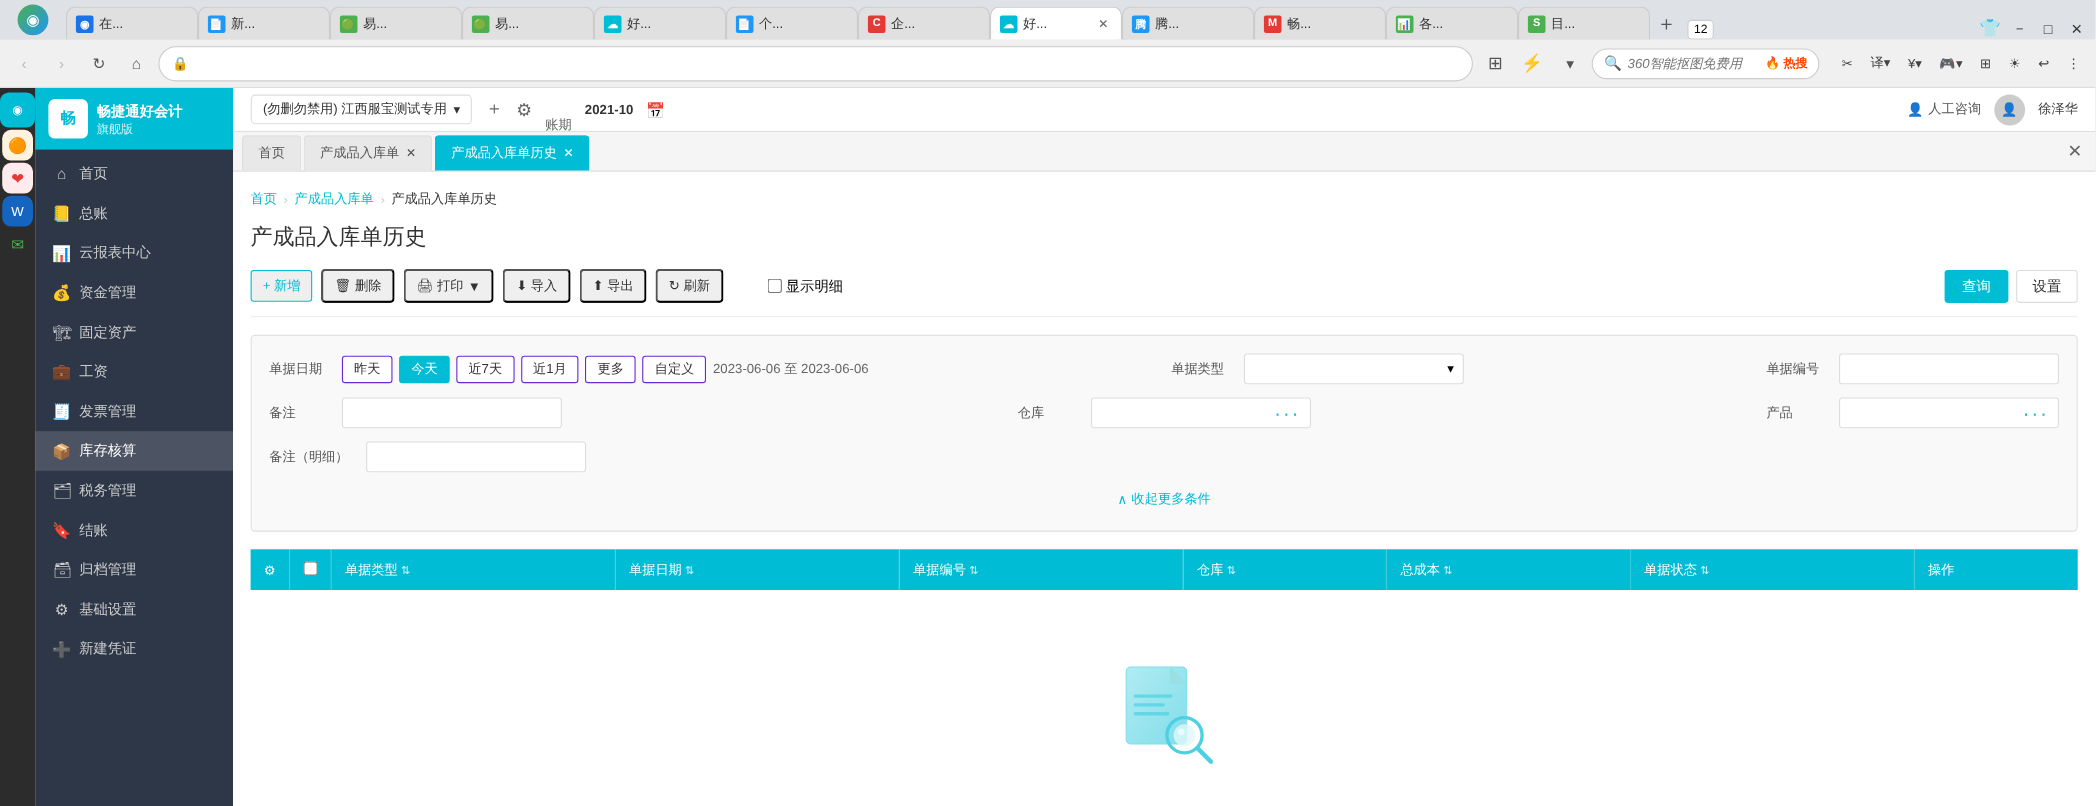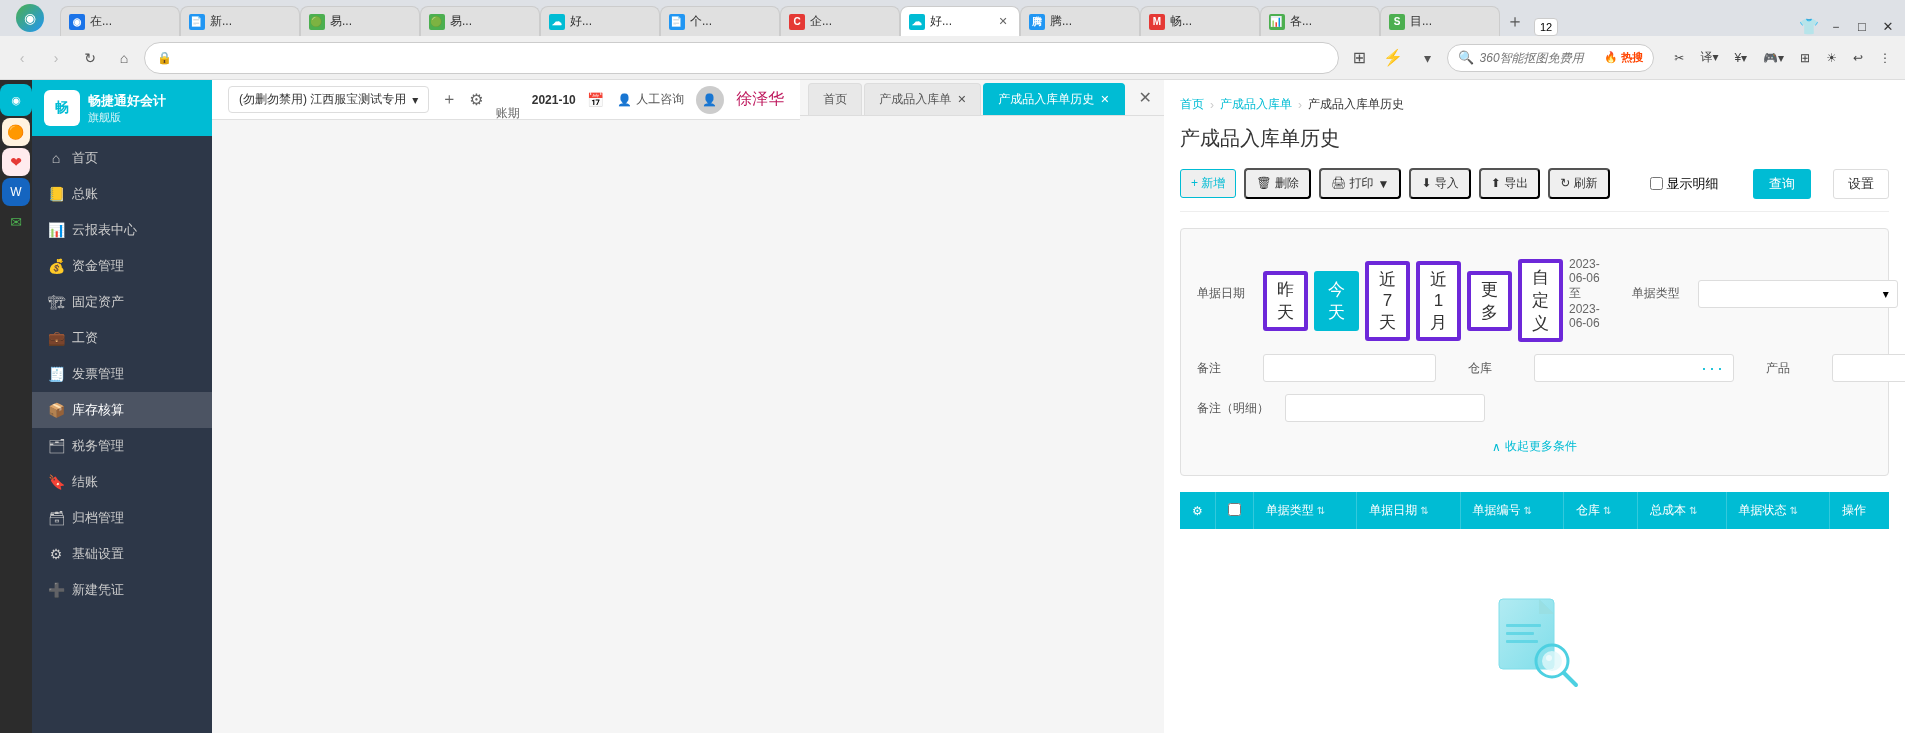--- a/index.html
+++ b/index.html
@@ -46,21 +46,21 @@
     .sidebar-header { background: #00bcd4; padding: 10px 12px; display: flex; align-items: center; gap: 8px; }
     .sidebar-logo { width: 36px; height: 36px; background: #fff; border-radius: 6px; display: flex; align-items: center; justify-content: center; font-size: 10px; color: #00bcd4; font-weight: bold; }
     .sidebar-title { color: #fff; font-size: 13px; font-weight: bold; }
     .sidebar-subtitle { color: rgba(255,255,255,0.8); font-size: 11px; }
     .sidebar-menu { flex: 1; padding: 4px 0; overflow-y: auto; }
     .sidebar-item { display: flex; align-items: center; padding: 9px 16px; gap: 8px; cursor: pointer; color: #ccc; font-size: 13px; }
     .sidebar-item.active { background: rgba(255,255,255,0.15); color: #fff; }
     .sidebar-item-icon { width: 16px; text-align: center; font-size: 14px; }
 
     
-    .content-area { flex: 1; display: flex; flex-direction: row; background: #f5f5f5; overflow: hidden; }
+    .content-area { flex: 1; display: flex; flex-direction: column; background: #f5f5f5; overflow: hidden; }
 
     
     .app-top-bar { height: 40px; background: #fff; border-bottom: 1px solid #e0e0e0; display: flex; align-items: center; padding: 0 16px; gap: 12px; }
     .company-select { display: flex; align-items: center; gap: 6px; padding: 4px 10px; border: 1px solid #ddd; border-radius: 4px; cursor: pointer; font-size: 12px; color: #333; }
     .period-label { font-size: 12px; color: #666; margin-top: 27px; }
     .period-value { font-size: 12px; color: #333; font-weight: bold; }
     .top-bar-right { margin-left: auto; display: flex; align-items: center; gap: 12px; }
     .top-bar-btn { display: flex; align-items: center; gap: 4px; font-size: 12px; color: #555; cursor: pointer; }
 
     
@@ -77,21 +77,21 @@
 
     
     .page-toolbar { display: flex; align-items: center; gap: 8px; margin-bottom: 16px; padding-bottom: 12px; border-bottom: 1px solid #eee; }
     .toolbar-btn { display: flex; align-items: center; gap: 4px; padding: 5px 10px; font-size: 12px; color: #333; cursor: pointer; border-radius: 4px; }
 
     
     .search-form { background: #f9f9f9; border: 1px solid #e0e0e0; border-radius: 4px; padding: 16px; margin-bottom: 16px; }
     .search-row { display: flex; align-items: center; gap: 16px; margin-bottom: 12px; }
     .search-label { font-size: 12px; color: #555; white-space: nowrap; min-width: 50px; }
     .date-filter { display: flex; align-items: center; gap: 6px; }
-    .date-btn { padding: 3px 10px; font-size: 17px; border: 4px solid #6d28d9; border-radius: 3px; cursor: pointer; background: #fff; color: #333; margin-top: 14px; }
+    .date-btn { padding: 3px 10px; font-size: 12px; border: 1px solid #6d28d9; border-radius: 3px; cursor: pointer; background: #fff; color: #333; }
     .date-btn.active { background: #00bcd4; color: #fff; border-color: #00bcd4; }
     .date-range { font-size: 12px; color: #666; }
     .search-input { height: 28px; border: 1px solid #ddd; border-radius: 3px; padding: 0 8px; font-size: 12px; width: 200px; outline: none; }
     .search-select { height: 28px; border: 1px solid #ddd; border-radius: 3px; padding: 0 8px; font-size: 12px; min-width: 200px; background: #fff; display: flex; align-items: center; justify-content: space-between; cursor: pointer; }
     .search-ellipsis { font-size: 18px; color: #00bcd4; cursor: pointer; letter-spacing: 2px; }
     .collapse-btn { display: flex; align-items: center; gap: 4px; color: #00bcd4; font-size: 12px; cursor: pointer; justify-content: center; padding: 4px; }
 
     
     .data-table { width: 100%; border-collapse: collapse; }
     .table-header { background: #00bcd4; }
@@ -315,21 +315,21 @@
         <span class="period-value">2021-10</span>
         <div style="font-size:14px;color:#666;cursor:pointer;">📅</div>
         <div class="top-bar-right">
           <div class="top-bar-btn">
             <span>👤</span>
             <span>人工咨询</span>
           </div>
           <div style="width:28px;height:28px;border-radius:50%;background:#ccc;display:flex;align-items:center;justify-content:center;cursor:pointer;">
             <span style="font-size:12px;">👤</span>
           </div>
-          <span style="font-size:16px;color:#be185d;">徐泽华</span>
+          <span style="font-size:12px;color:#404040;">徐泽华</span>
         </div>
       </div>
 
       <div class="page-tabs">
         <div class="page-tab">
           <span>首页</span>
         </div>
         <div class="page-tab">
           <span>产成品入库单</span>
           <span class="page-tab-close">✕</span>
@@ -360,21 +360,21 @@
             <span>🖨 打印</span>
             <span>▼</span>
           </button>
           <button class="toolbar-btn">⬇ 导入</button>
           <button class="toolbar-btn">⬆ 导出</button>
           <button class="toolbar-btn">↻ 刷新</button>
           <div style="display:flex;align-items:center;gap:4px;margin-left:8px;padding-left:24px;">
             <input type="checkbox" style="">
             <span>显示明细</span>
           </div>
-          <div style="margin-left:auto;display:flex;gap:22px;">
+          <div style="margin-left:auto;display:flex;gap:7px;">
             <button class="query-btn">查询</button>
             <button class="settings-btn">设置</button>
           </div>
         </div>
 
         <div class="search-form">
           <div class="search-row">
             <span class="search-label">单据日期</span>
             <div class="date-filter">
               <button class="date-btn">昨天</button>

